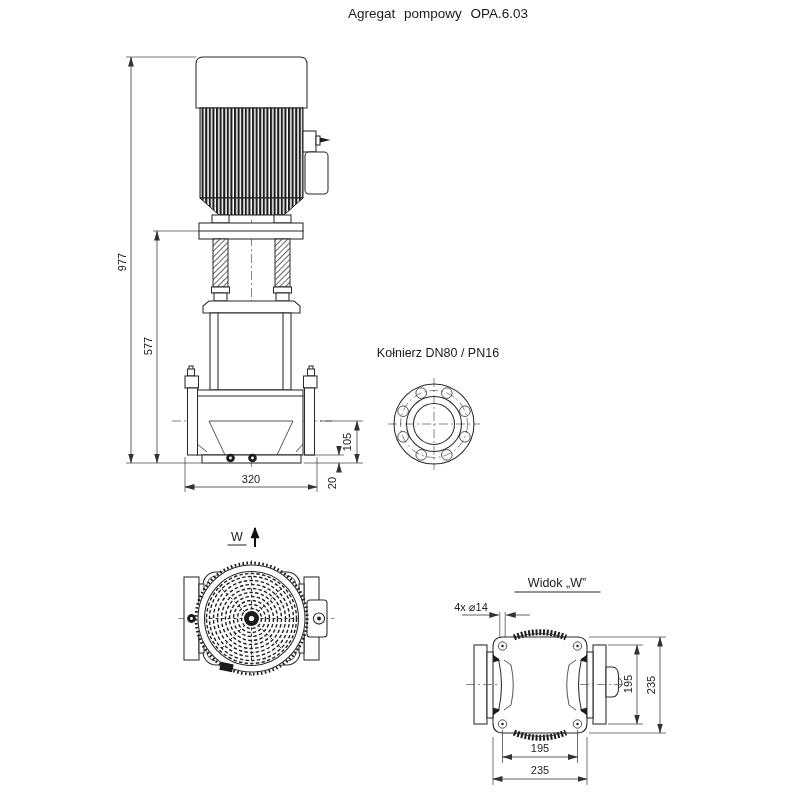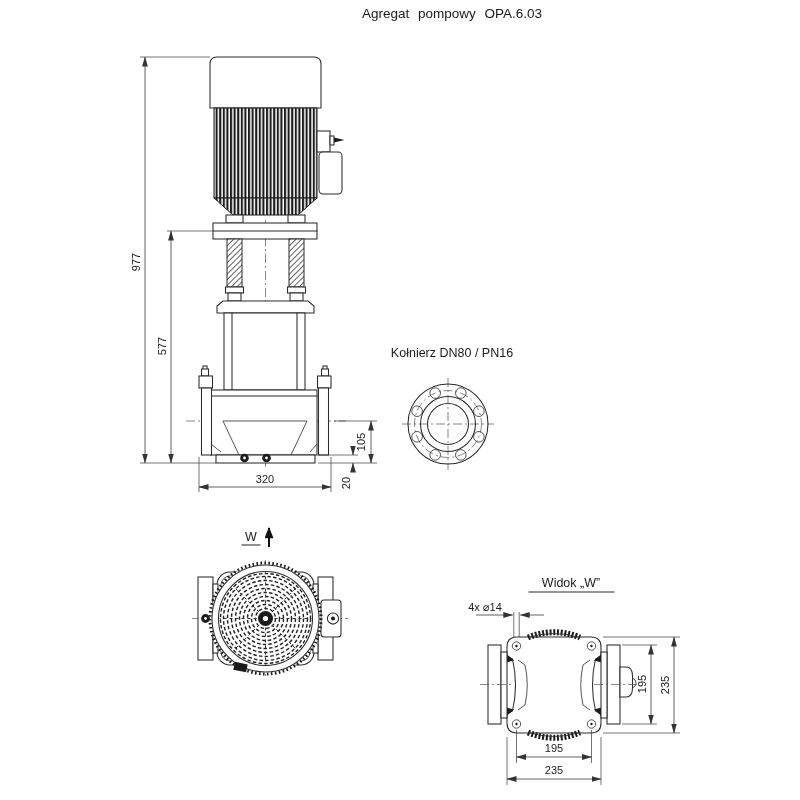--- a/index.html
+++ b/index.html
@@ -1,16 +1,16 @@
 <!DOCTYPE html>
 <html><head>
 <meta charset="utf-8">
 <style>
   html,body{margin:0;padding:0;background:#fff;}
-  .page{position:relative;width:764px;height:800px;background:#fff;overflow:hidden;padding-left:14px;}
+  .page{position:relative;width:764px;height:800px;background:#fff;overflow:hidden;}
   svg{display:block;}
   .s  {stroke:#2b2b2b;stroke-width:1.05;fill:none;stroke-linecap:square;}
   .sf {stroke:#2b2b2b;stroke-width:1.05;fill:#ffffff;}
   .sd {stroke:#2b2b2b;stroke-width:0.8;fill:#ffffff;}
   .thin{stroke:#2b2b2b;stroke-width:0.8;fill:none;}
   .dark{fill:#1c1c1c;stroke:none;}
   .cl {stroke:#555;stroke-width:0.7;fill:none;stroke-dasharray:9 3 2 3;}
   .dim{stroke:#3a3a3a;stroke-width:0.8;fill:none;}
   .ext{stroke:#3a3a3a;stroke-width:0.7;fill:none;}
   .gr {stroke:#222;stroke-width:1.4;fill:none;stroke-dasharray:3.5 2.2;}

